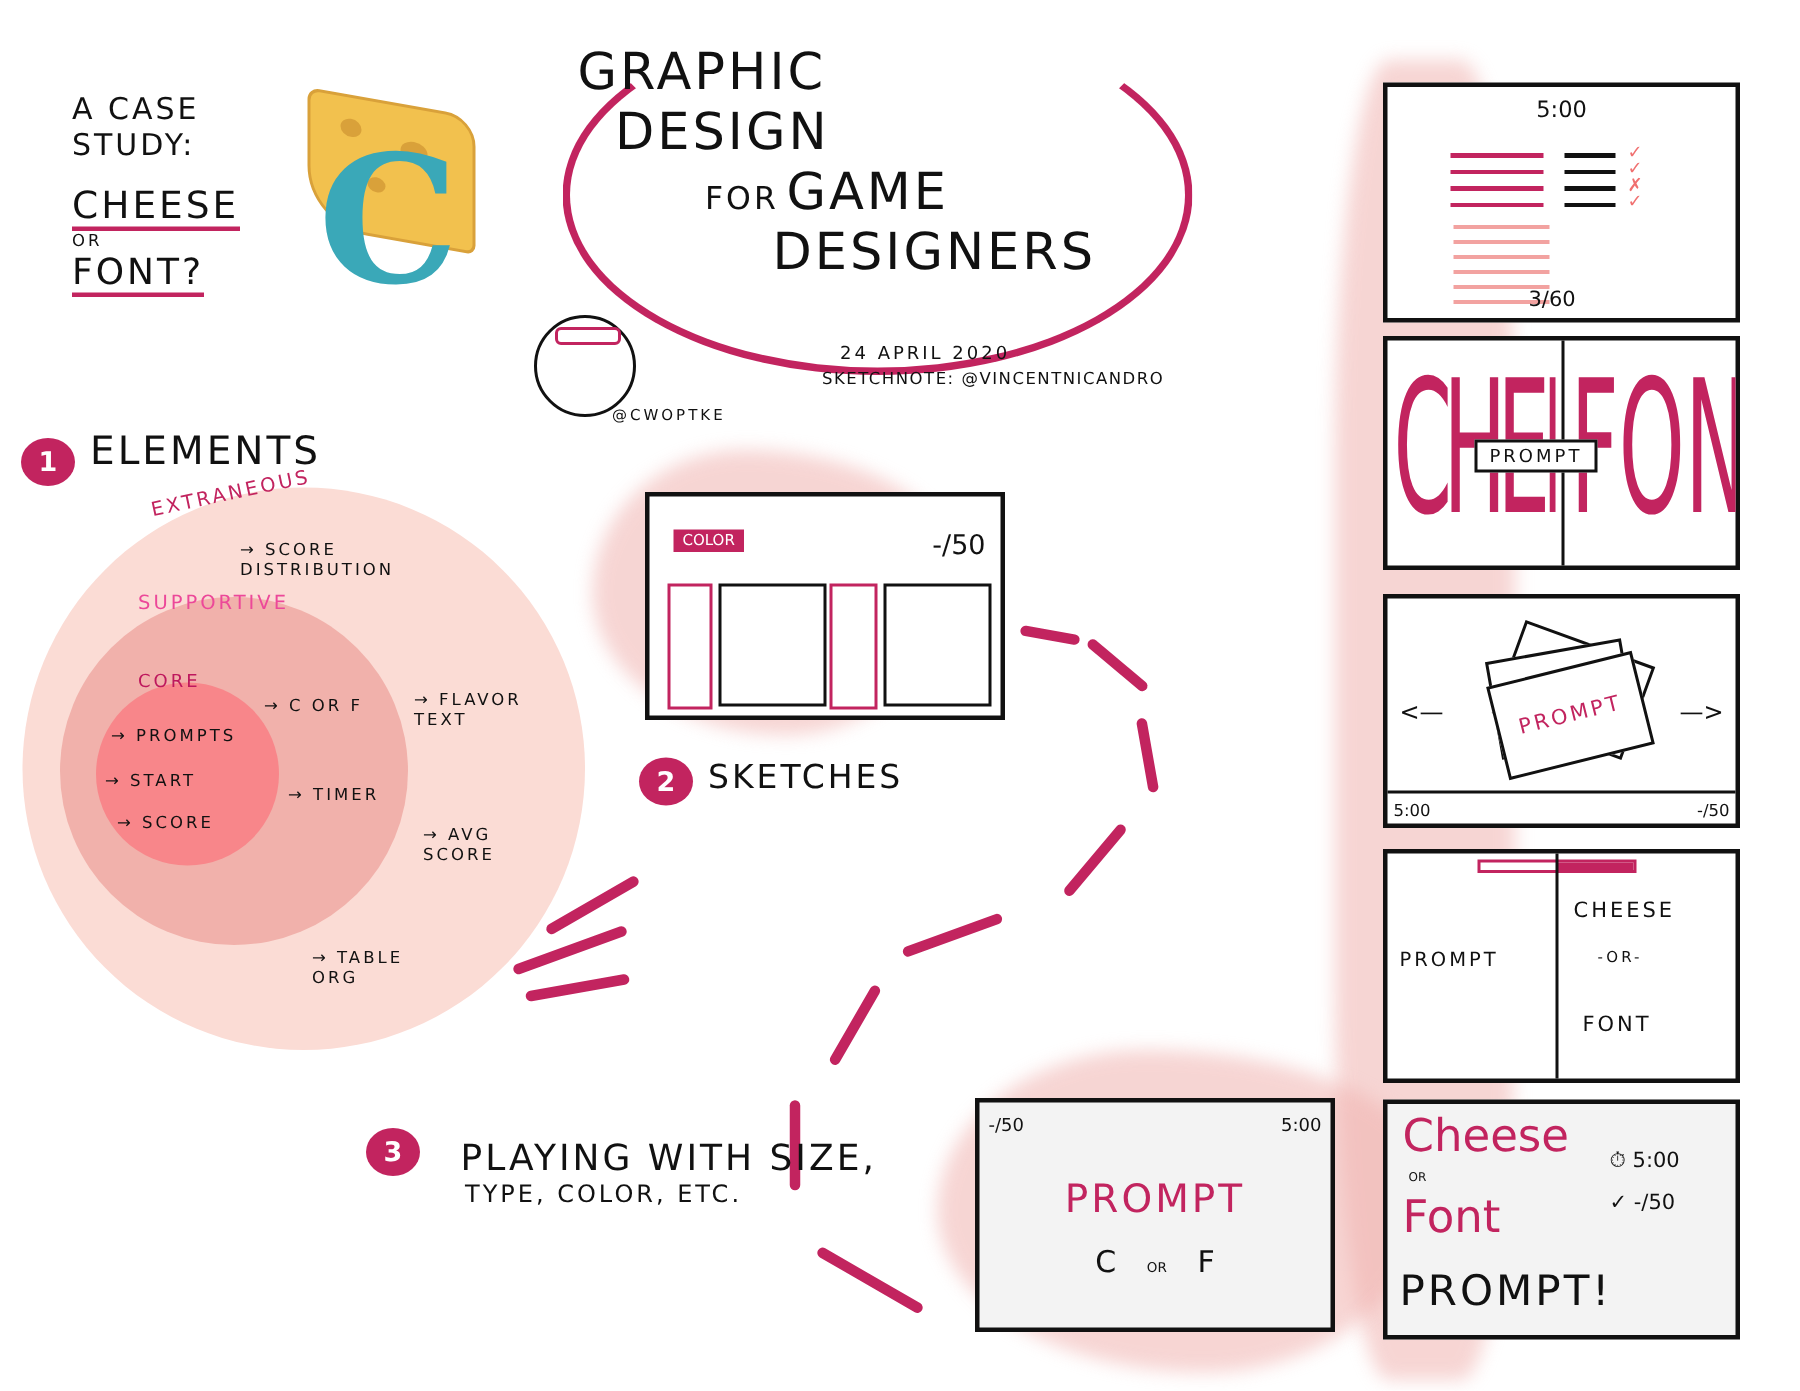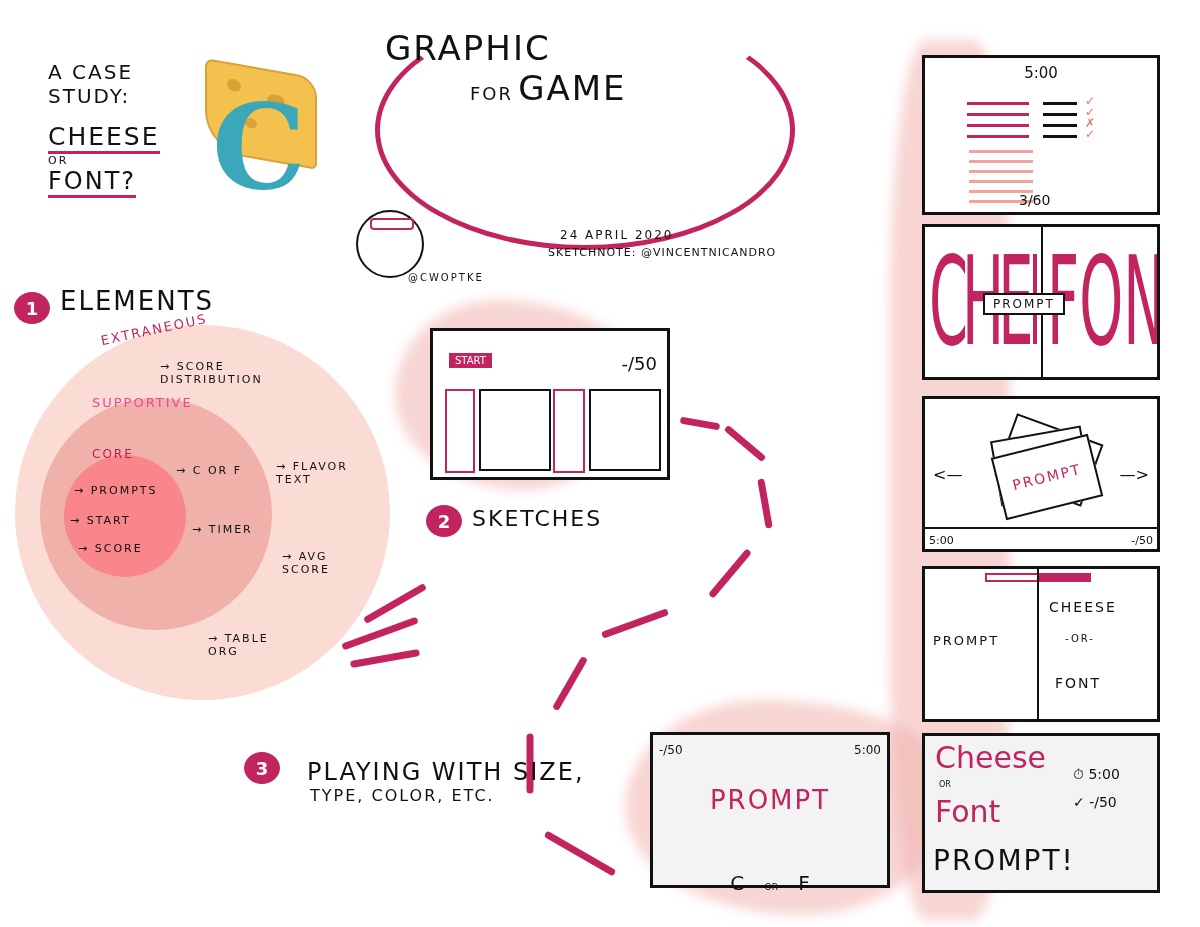--- a/index.html
+++ b/index.html
@@ -29,24 +29,26 @@
 <div class="abs" style="left:205px;top:68px;width:108px;height:88px;background:#f2c14e;border:2px solid #d9a13a;border-radius:8px 20px 6px 40px;transform:skewY(10deg);">
   <div class="abs" style="left:20px;top:14px;width:14px;height:12px;border-radius:50%;background:#d9a13a;"></div>
   <div class="abs" style="left:60px;top:22px;width:18px;height:14px;border-radius:50%;background:#d9a13a;"></div>
   <div class="abs" style="left:38px;top:50px;width:12px;height:10px;border-radius:50%;background:#d9a13a;"></div>
 </div>
 <div class="abs" style="left:212px;top:88px;font-size:118px;font-family:'DejaVu Serif',serif;font-weight:bold;color:#3aa8b8;line-height:1;">C</div>
 
 <div class="abs" style="left:375px;top:10px;width:410px;height:230px;border:5px solid #c2245f;border-radius:50%;border-top-color:transparent;"></div>
 <div class="abs" style="left:385px;top:28px;width:420px;">
   <div class="hand" style="font-size:34px;">GRAPHIC</div>
+  <div class="hand" style="font-size:34px;margin-left:25px;">DESIGN</div>
   <div style="margin-left:85px;">
-    <span class="hand" style="font-size:18px;">FOR</span>
+    <span class="hand" style="font-size:21px;">FOR</span>
     <span class="hand" style="font-size:34px;">GAME</span>
   </div>
+  <div class="hand" style="font-size:34px;margin-left:130px;">DESIGNERS</div>
 </div>
 <div class="abs" style="left:356px;top:210px;width:64px;height:64px;border:2px solid #111;border-radius:50%;background:#fff;">
   <div class="abs" style="left:12px;top:6px;width:40px;height:8px;border:2px solid #c2245f;border-radius:4px;"></div>
 </div>
 <div class="abs hand" style="left:408px;top:272px;font-size:10px;">@CWOPTKE</div>
 <div class="abs hand" style="left:560px;top:228px;font-size:12px;">24 APRIL 2020</div>
 <div class="abs hand" style="left:548px;top:246px;font-size:11px;letter-spacing:1px;">SKETCHNOTE: @VINCENTNICANDRO</div>
 
 <div class="badge" style="left:14px;top:292px;">1</div>
 <div class="abs hand" style="left:60px;top:286px;font-size:26px;">ELEMENTS</div>
@@ -60,21 +62,21 @@
 <div class="abs hand" style="left:70px;top:514px;font-size:11px;">→ START</div>
 <div class="abs hand" style="left:78px;top:542px;font-size:11px;">→ SCORE</div>
 <div class="abs hand" style="left:176px;top:464px;font-size:11px;">→ C OR F</div>
 <div class="abs hand" style="left:192px;top:523px;font-size:11px;">→ TIMER</div>
 <div class="abs hand" style="left:160px;top:360px;width:170px;font-size:11px;">→ SCORE DISTRIBUTION</div>
 <div class="abs hand" style="left:276px;top:460px;width:90px;font-size:11px;">→ FLAVOR TEXT</div>
 <div class="abs hand" style="left:282px;top:550px;width:90px;font-size:11px;">→ AVG SCORE</div>
 <div class="abs hand" style="left:208px;top:632px;width:90px;font-size:11px;">→ TABLE ORG</div>
 
 <div class="frame" style="left:430px;top:328px;width:240px;height:152px;">
-  <div class="abs" style="left:16px;top:22px;background:#c2245f;color:#fff;font-size:10px;padding:2px 6px;">START</div>
+  <div class="abs" style="left:16px;top:22px;background:#c2245f;color:#fff;font-size:10px;padding:2px 6px;">COLOR</div>
   <div class="abs" style="right:10px;top:22px;font-size:18px;">-/50</div>
   <div class="abs" style="left:12px;top:58px;width:26px;height:80px;border:2px solid #c2245f;"></div>
   <div class="abs" style="left:46px;top:58px;width:68px;height:78px;border:2px solid #111;"></div>
   <div class="abs" style="left:120px;top:58px;width:28px;height:80px;border:2px solid #c2245f;"></div>
   <div class="abs" style="left:156px;top:58px;width:68px;height:78px;border:2px solid #111;"></div>
 </div>
 <div class="badge" style="left:426px;top:505px;">2</div>
 <div class="abs hand" style="left:472px;top:506px;font-size:22px;">SKETCHES</div>
 
 <div>
@@ -91,21 +93,21 @@
   <div class="stroke" style="left:350px;top:655px;width:70px;transform:rotate(-10deg);"></div>
 </div>
 
 <div class="badge" style="left:244px;top:752px;">3</div>
 <div class="abs hand" style="left:307px;top:758px;font-size:24px;text-align:center;">PLAYING WITH SIZE,</div>
 <div class="abs hand" style="left:310px;top:786px;font-size:16px;">TYPE, COLOR, ETC.</div>
 <div class="frame" style="left:650px;top:732px;width:240px;height:156px;background:#f3f3f3;">
   <div class="abs" style="left:6px;top:8px;font-size:12px;">-/50</div>
   <div class="abs" style="right:6px;top:8px;font-size:12px;">5:00</div>
   <div class="abs hand" style="left:0;right:0;top:50px;text-align:center;font-size:26px;color:#c2245f;">PROMPT</div>
-  <div class="abs" style="left:0;right:0;top:94px;text-align:center;font-size:20px;margin-top:42px;">
+  <div class="abs" style="left:0;right:0;top:94px;text-align:center;font-size:20px;">
     <span>C</span>
     <span style="font-size:9px;margin:0 14px;">OR</span>
     <span>F</span>
   </div>
 </div>
 
 <div class="frame" style="left:922px;top:55px;width:238px;height:160px;">
   <div class="abs" style="left:0;right:0;top:6px;text-align:center;font-size:15px;">5:00</div>
   <div class="abs" style="left:42px;top:44px;width:62px;height:40px;background:repeating-linear-gradient(#c2245f 0 3px,transparent 3px 11px);"></div>
   <div class="abs" style="left:118px;top:44px;width:34px;height:40px;background:repeating-linear-gradient(#111 0 3px,transparent 3px 11px);"></div>

